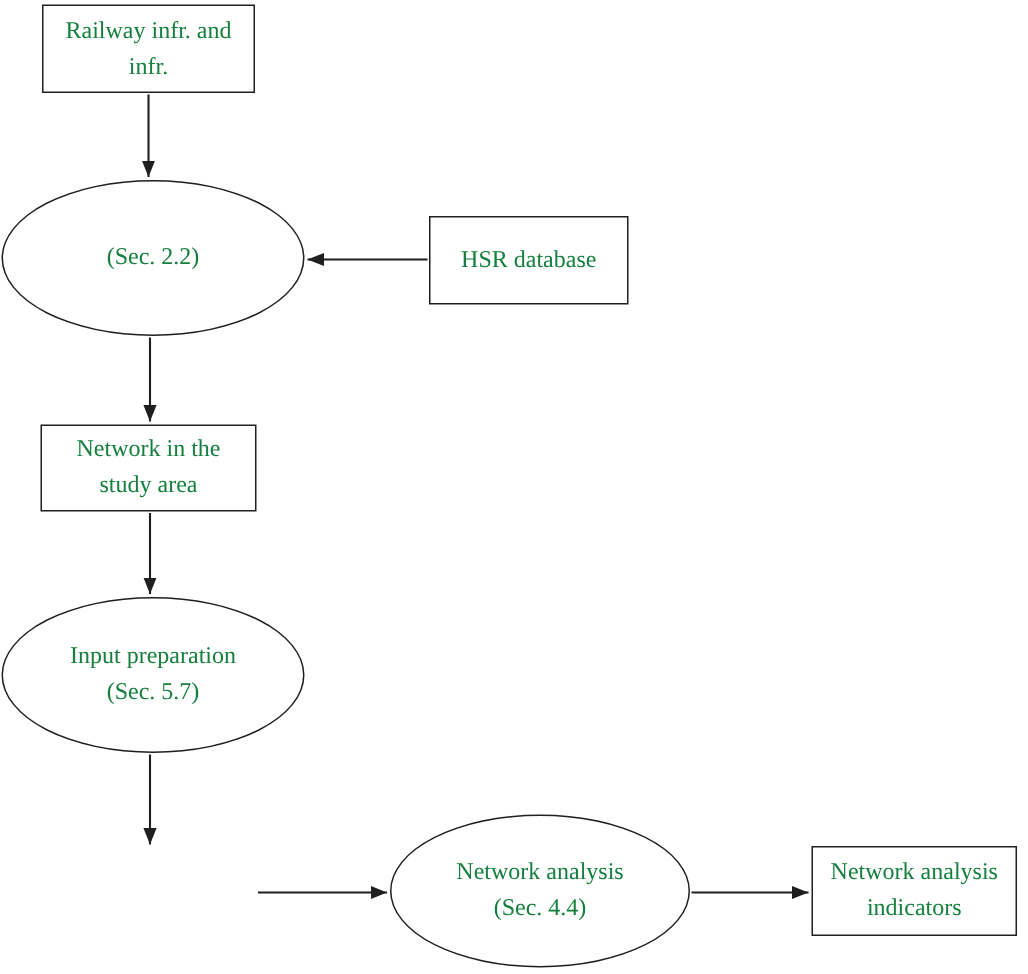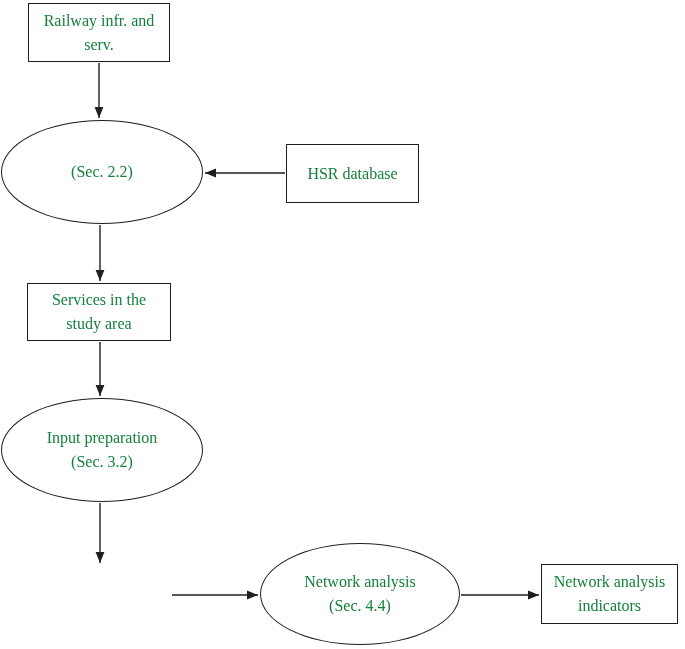--- a/index.html
+++ b/index.html
@@ -74,39 +74,39 @@
     <line x1="285" y1="173" x2="205" y2="173" stroke="#1f1f1f" stroke-width="1.4" marker-end="url(#arrowhead)"></line>
     <line x1="100" y1="225" x2="100" y2="281" stroke="#1f1f1f" stroke-width="1.4" marker-end="url(#arrowhead)"></line>
     <line x1="100" y1="342" x2="100" y2="396" stroke="#1f1f1f" stroke-width="1.4" marker-end="url(#arrowhead)"></line>
     <line x1="100" y1="503" x2="100" y2="563" stroke="#1f1f1f" stroke-width="1.4" marker-end="url(#arrowhead)"></line>
     <line x1="172" y1="595" x2="258" y2="595" stroke="#1f1f1f" stroke-width="1.4" marker-end="url(#arrowhead)"></line>
     <line x1="461" y1="595" x2="539" y2="595" stroke="#1f1f1f" stroke-width="1.4" marker-end="url(#arrowhead)"></line>
   </svg>
 
   <div id="node-railway" class="node rect">
     <span>Railway infr. and</span>
-    <span>serv.</span>
+    <span>infr.</span>
   </div>
 
   <div id="node-data-collection" class="node ellipse">
     <span>(Sec. 2.2)</span>
   </div>
 
   <div id="node-hsr-database" class="node rect">
     <span>HSR database</span>
   </div>
 
   <div id="node-services" class="node rect">
-    <span>Services in the</span>
+    <span>Network in the</span>
     <span>study area</span>
   </div>
 
   <div id="node-data-preparation" class="node ellipse">
     <span>Input preparation</span>
-    <span>(Sec. 3.2)</span>
+    <span>(Sec. 5.7)</span>
   </div>
 
 
   <div id="node-network-analysis" class="node ellipse">
     <span>Network analysis</span>
     <span>(Sec. 4.4)</span>
   </div>
 
   <div id="node-indicators" class="node rect">
     <span>Network analysis</span>

